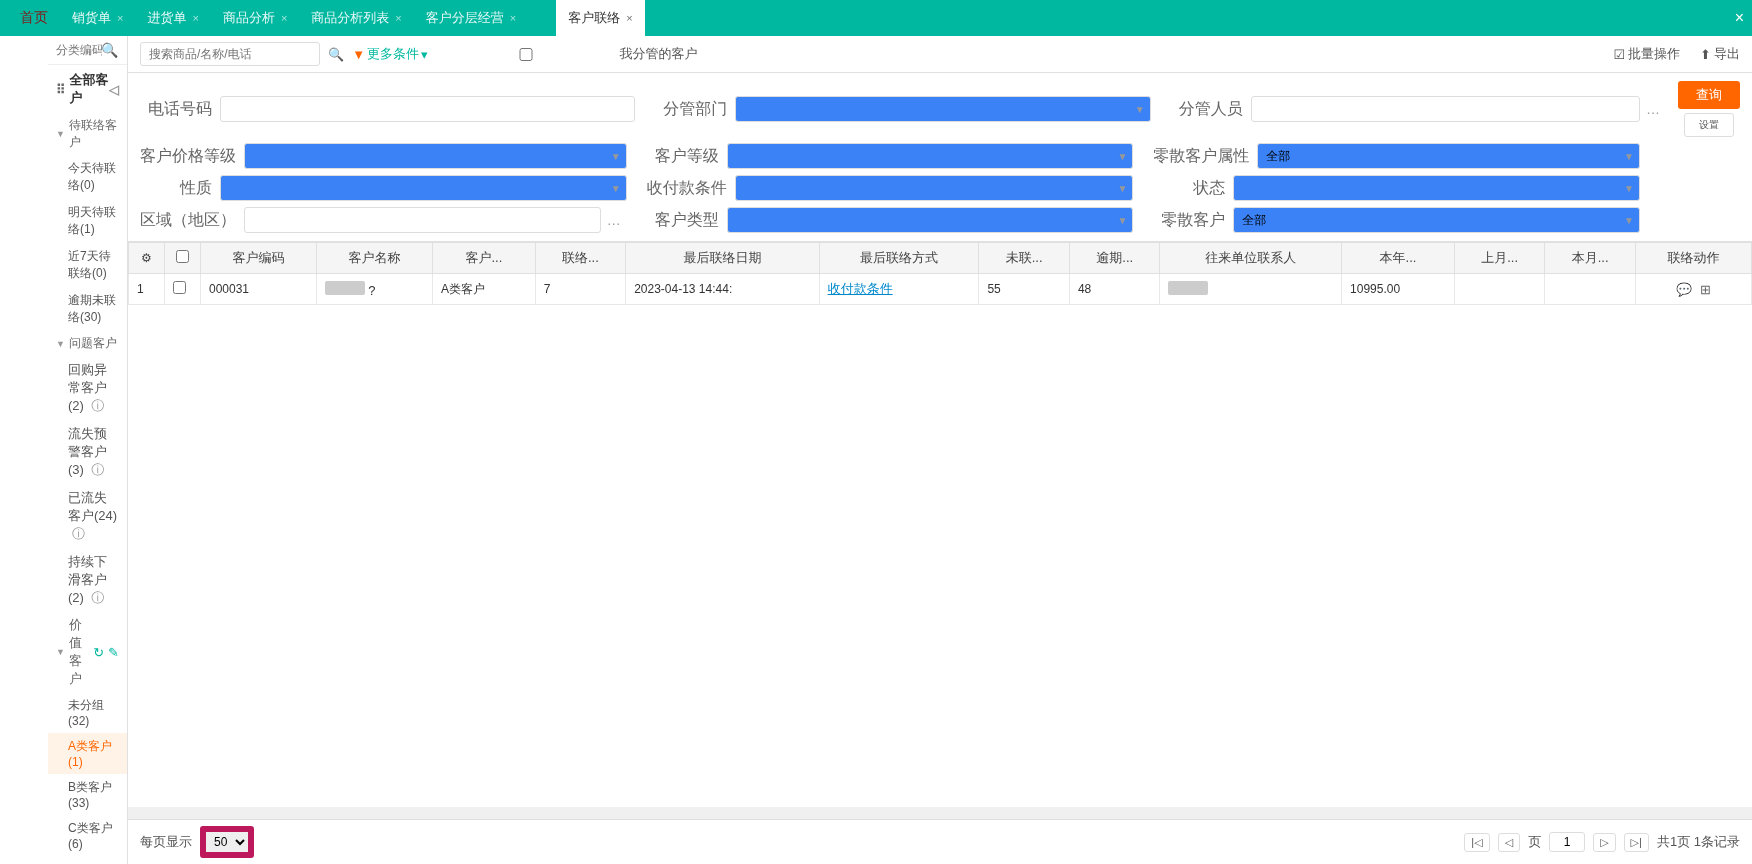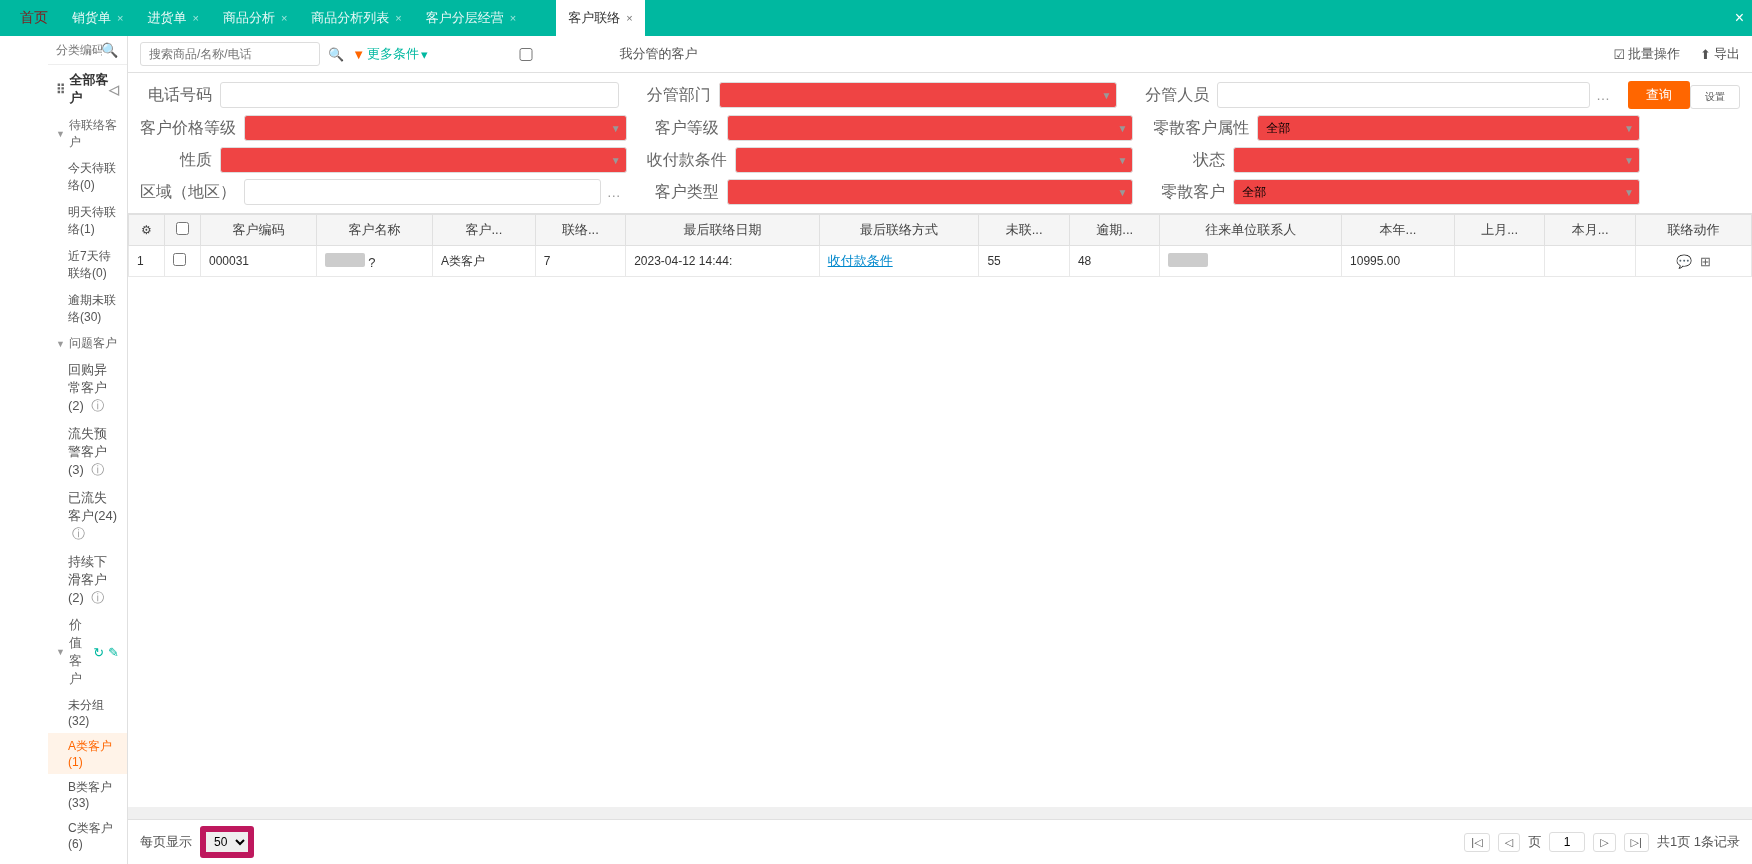--- a/index.html
+++ b/index.html
@@ -221,21 +221,21 @@
       align-items: center;
     }
     .adv-filter-select-wrap select {
       width: 100%;
       border: 1px solid #ddd;
       border-radius: 3px;
       padding: 3px 24px 3px 8px;
       font-size: 12px;
       outline: none;
       height: 26px;
-      background: #ef4444;
+      background: #3b82f6;
       appearance: none;
     }
     .adv-filter-select-wrap .arrow {
       position: absolute;
       right: 6px;
       color: #999;
       pointer-events: none;
       font-size: 10px;
     }
     .adv-filter-dots {
@@ -261,21 +261,21 @@
       color: #555;
       border: 1px solid #ddd;
       border-radius: 3px;
       padding: 4px 14px;
       cursor: pointer;
       font-size: 10px;
       margin-top: 4px;
     }
     .btn-group {
       display: flex;
-      flex-direction: row;
+      flex-direction: column;
       align-items: center;
       justify-content: flex-start;
       padding-left: 12px;
     }
 
     
     .table-wrapper {
       flex: 1;
       overflow: auto;
       background: white;
@@ -616,21 +616,21 @@
           <tr>
             <td>1</td>
             <td><input type="checkbox" style=""></td>
             <td>000031</td>
             <td>
               <span class="blurred-text"></span>
               <span>?</span>
             </td>
             <td>A类客户</td>
             <td>7</td>
-            <td>2023-04-12 14:44:</td>
+            <td>2023-04-13 14:44:</td>
             <td>
               <span class="link-text">收付款条件</span>
             </td>
             <td>55</td>
             <td>48</td>
             <td>
               <span class="blurred-text"></span>
             </td>
             <td>10995.00</td>
             <td></td>

